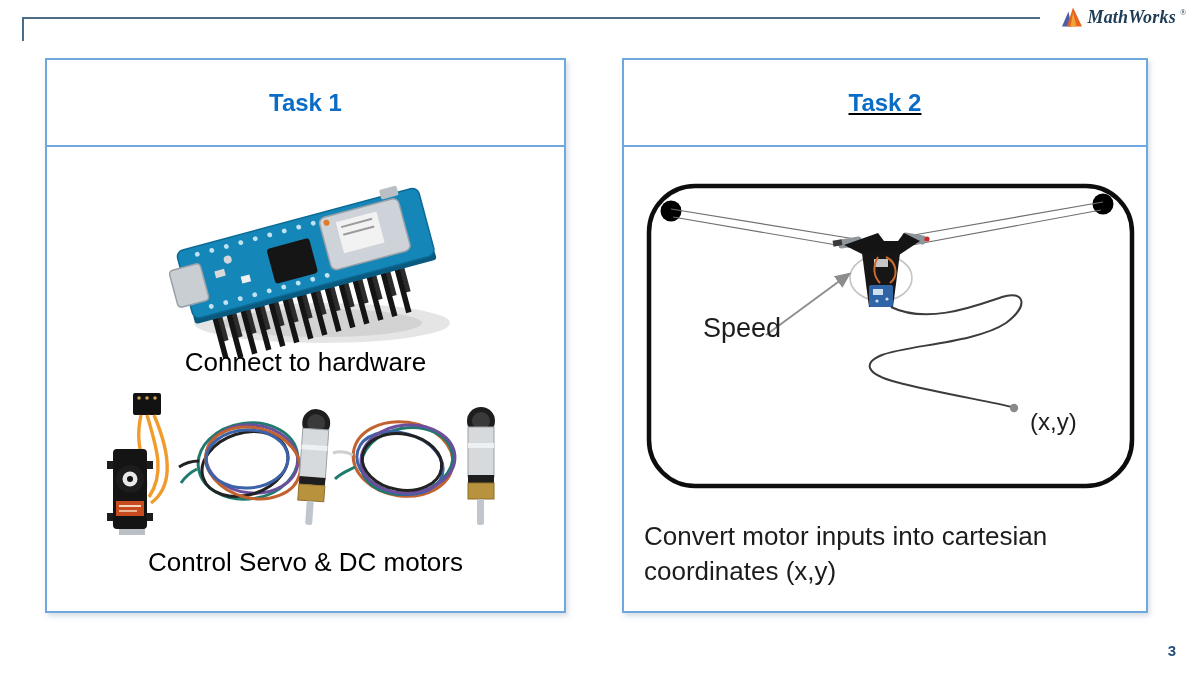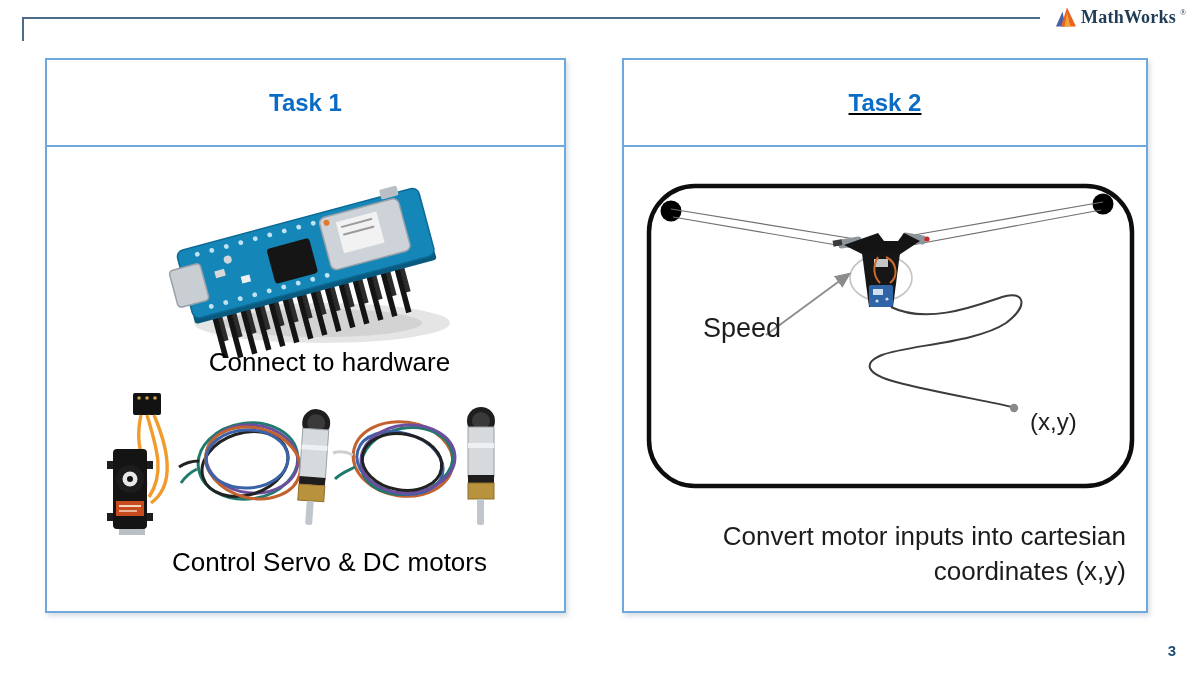--- a/index.html
+++ b/index.html
@@ -5,34 +5,34 @@
   html,body{margin:0;padding:0;background:#e9e9e9;}
   .slide{
     position:relative;width:1200px;height:675px;background:#ffffff;
     overflow:hidden;font-family:"Liberation Sans",sans-serif;
   }
   
   .rule-h{position:absolute;left:22px;top:17px;width:1018px;height:2px;background:#4b6b88;}
   .rule-v{position:absolute;left:22px;top:17px;width:2px;height:24px;background:#4b6b88;}
   
   .brand{position:absolute;top:7px;right:14px;display:flex;align-items:center;gap:4px;}
-  .brand-name{font-family:"Liberation Serif",serif;font-weight:600;font-size:18px;color:#1e3c55;letter-spacing:.2px;}
+  .brand-name{font-family:"Liberation Serif",serif;font-weight:600;font-size:18px;color:#1e3c55;letter-spacing:.2px;font-style:italic;}
   .brand-reg{font-family:"Liberation Serif",serif;font-size:8px;color:#1e3c55;vertical-align:top;position:relative;top:-5px;}
   
   .panel{position:absolute;top:58px;height:551px;background:#fff;border:2px solid #6fa8dc;
          box-shadow:2px 3px 5px rgba(110,135,160,.28);}
   .panel-t1{left:45px;width:517px;}
   .panel-t2{left:622px;width:522px;text-decoration:underline;}
   .panel-header{height:85px;border-bottom:2px solid #6fa8dc;display:flex;align-items:center;justify-content:center;}
   .panel-title{color:#0a6cc4;font-size:24px;font-weight:bold;}
-  .panel-body{position:relative;height:464px;padding-left:24px;}
+  .panel-body{position:relative;height:464px;}
   .caption{position:absolute;width:100%;text-align:center;color:#000000;font-size:26px;}
   .cap-hw{top:200px;}
   .cap-motors{top:400px;}
-  .cap-convert{top:372px;left:50%;transform:translateX(-50%);width:482px;text-align:right;
+  .cap-convert{top:372px;left:50%;transform:translateX(-50%);width:482px;text-align:left;
                font-size:26px;line-height:35px;color:#1c1c1c;position:absolute;}
   .board-svg{position:absolute;left:95px;top:16px;}
   .motors-svg{position:absolute;left:38px;top:242px;}
   .diagram-svg{position:absolute;left:22px;top:36px;}
   
   .page-num{position:absolute;right:24px;top:642px;color:#1f4e79;font-size:15px;font-weight:bold;}
 </style>
 </head>
 <body>
 

